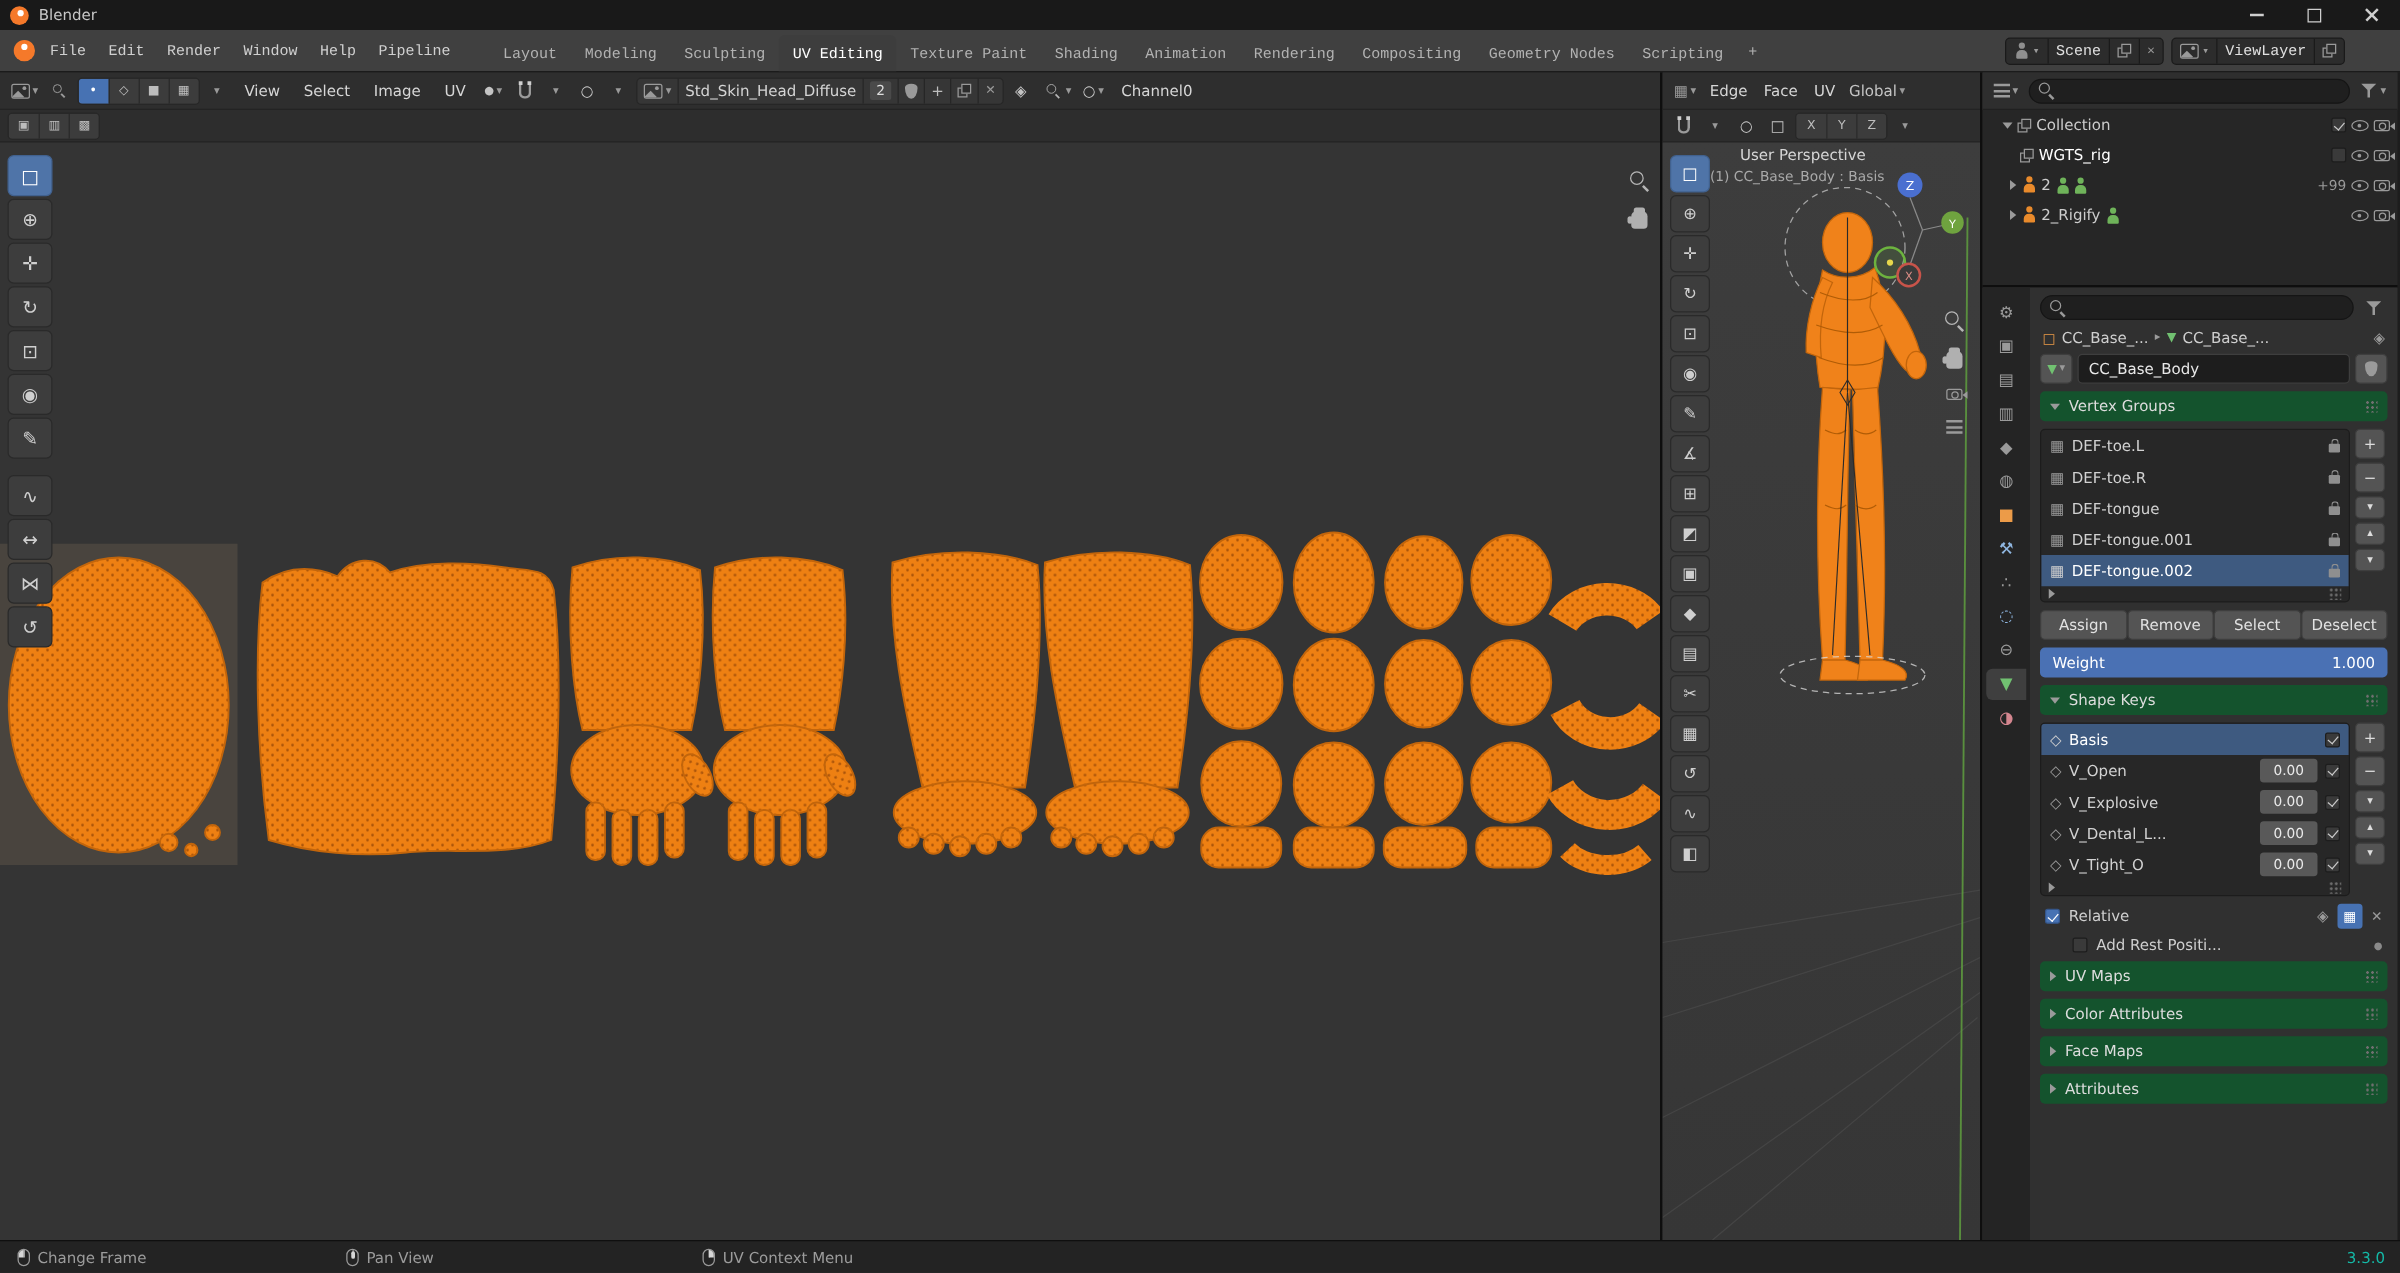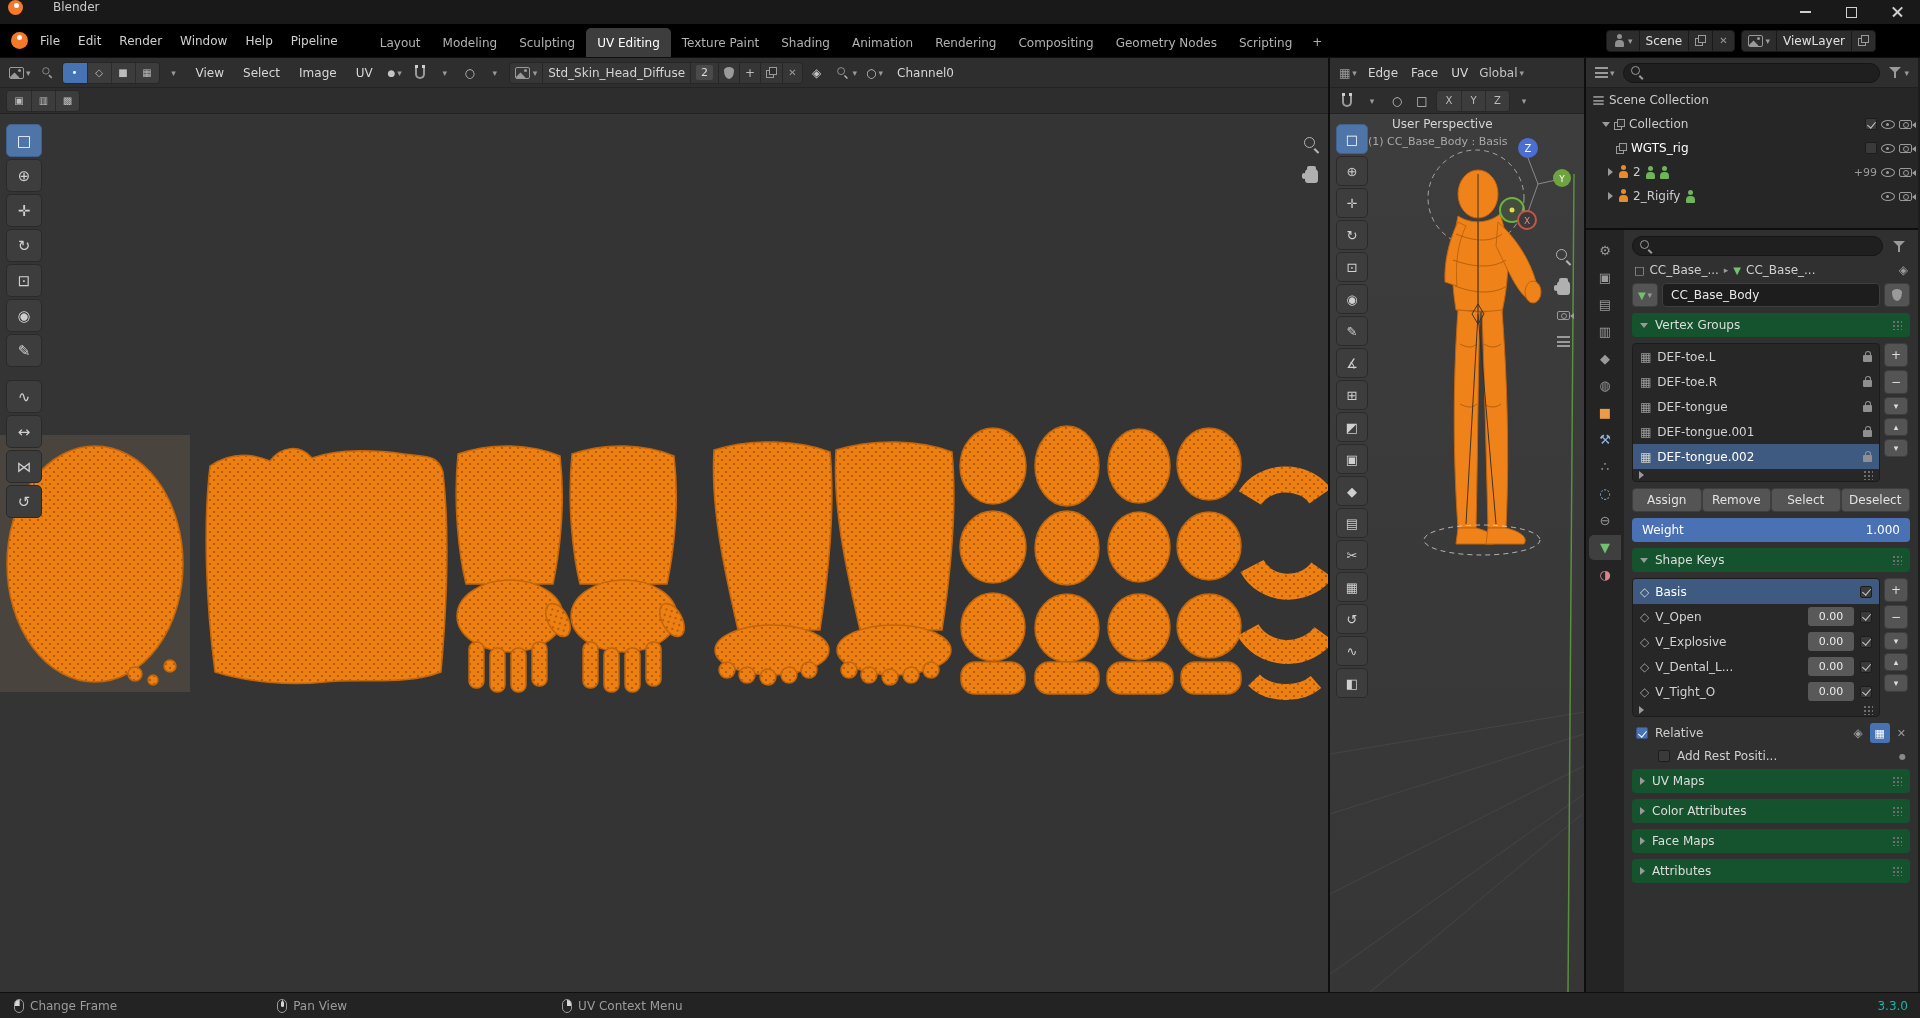--- a/index.html
+++ b/index.html
@@ -6,34 +6,34 @@
   html,body { width:1920px; height:1018px; overflow:hidden; }
   body {
     background:#1d1d1d;
     font-family:"DejaVu Sans", sans-serif;
     font-size:12px;
     color:#d4d4d4;
     cursor:default;
     -webkit-user-select:none; user-select:none;
   }
   
-  .titlebar { height:24px; background:#191919; display:flex; padding-left:8px;gap:22px; }
+  .titlebar { height:24px; background:#191919; display:flex; align-items:center; padding-left:8px; }
   .titlebar .app-title { color:#c8c8c8; margin-left:8px; font-size:12px; }
   .win-controls { margin-left:auto; display:flex; height:100%; }
   .wc { width:46px; display:flex; align-items:center; justify-content:center; position:relative; }
   .wc-min::after { content:""; width:11px; height:2px; background:#cfcfcf; }
   .wc-max::after { content:""; width:9px; height:9px; border:1.5px solid #cfcfcf; }
   .wc-close::before, .wc-close::after { content:""; position:absolute; width:13px; height:1.6px; background:#cfcfcf; }
   .wc-close::before { transform:rotate(45deg); }
   .wc-close::after  { transform:rotate(-45deg); }
   .blender-logo { width:15px; height:15px; border-radius:50%; background:#f5792a; position:relative; }
   .blender-logo::after { content:""; position:absolute; left:6px; top:3px; width:5px; height:5px; border-radius:50%; background:#fff; }
   .blender-logo.big { width:17px; height:17px; }
   
-  .topbar { height:34px; background:#000000; border-bottom:1px solid #0f0f0f; display:flex; align-items:center; padding:0 8px; }
+  .topbar { height:34px; background:#404040; border-bottom:1px solid #0f0f0f; display:flex; align-items:center; padding:0 8px;font-family:Liberation Mono, monospace; }
   .menu-item { padding:5px 9px; color:#d0d0d0; border-radius:3px; }
   .ws-tabs { display:flex; margin-left:22px; align-self:flex-end; }
   .ws-tab { padding:8px 11px 7px; color:#b2b2b2; font-size:12px; border-radius:5px 5px 0 0; white-space:nowrap; }
   .ws-tab.active { background:#3d3d3d; color:#ffffff; }
   .ws-add { padding:7px 9px; color:#b2b2b2; }
   .tb-right { margin-left:auto; display:flex; align-items:center; gap:6px; margin-right:36px; }
   .id-widget { display:flex; align-items:center; background:#2c2c2c; border:1px solid #1a1a1a; border-radius:4px; height:22px; overflow:hidden; }
   .id-seg { display:flex; align-items:center; gap:3px; padding:0 6px; height:100%; }
   .id-seg + .id-seg { border-left:1px solid #1a1a1a; }
   .id-name { color:#e0e0e0; }
@@ -546,24 +546,20 @@
             <span class="chev">▾</span>
           </span>
         <span class="search-field">
             <span class="i-search"></span>
           </span>
         <span class="hbtn">
             <span class="i-funnel"></span>
             <span class="chev">▾</span>
           </span>
       </div>
-      <div class="out-row">
-        <span class="i-lines" style="transform:scale(.8)"></span>
-        <span>Scene Collection</span>
-      </div>
       <div class="out-row" style="padding-left:16px">
         <span class="tri down"></span>
         <span class="i-copy"></span>
         <span>Collection</span>
         <span class="spacer"></span>
         <span class="chk on"></span>
         <span class="i-eye"></span>
         <span class="i-cam"></span>
       </div>
       <div class="out-row" style="padding-left:30px">

